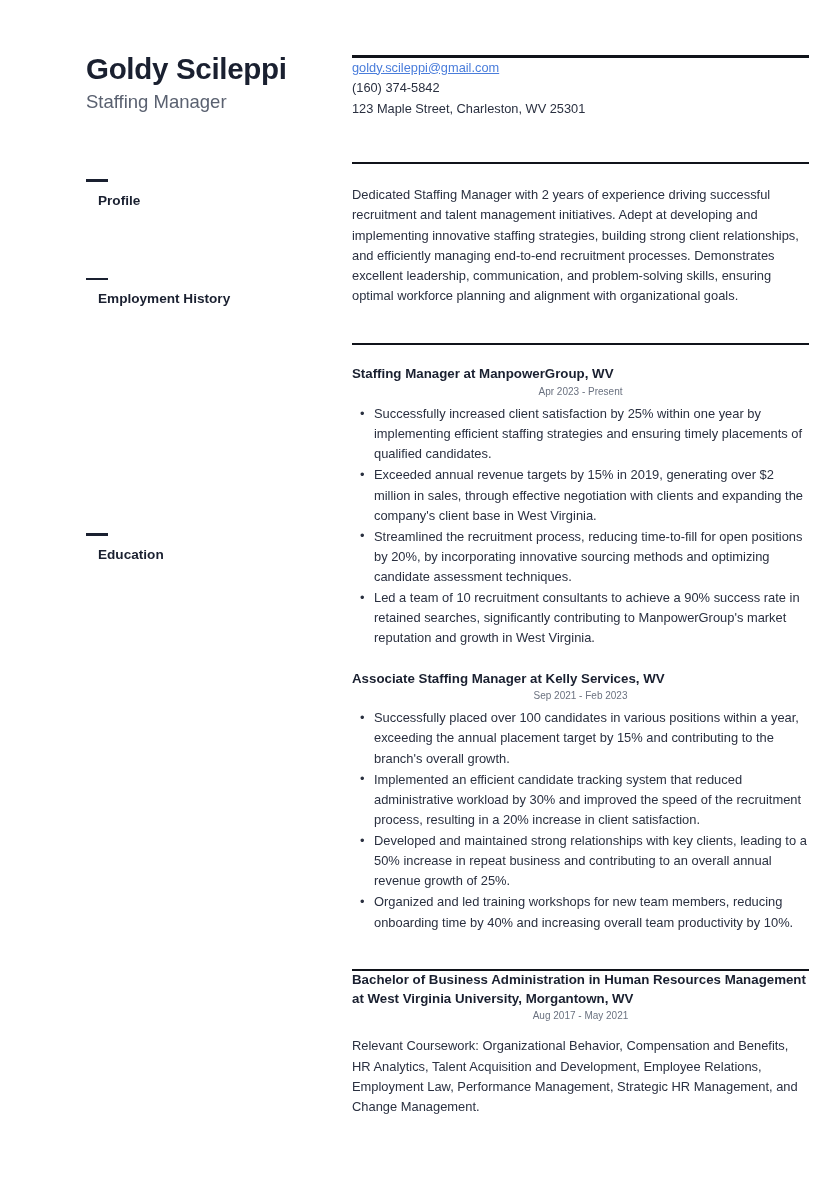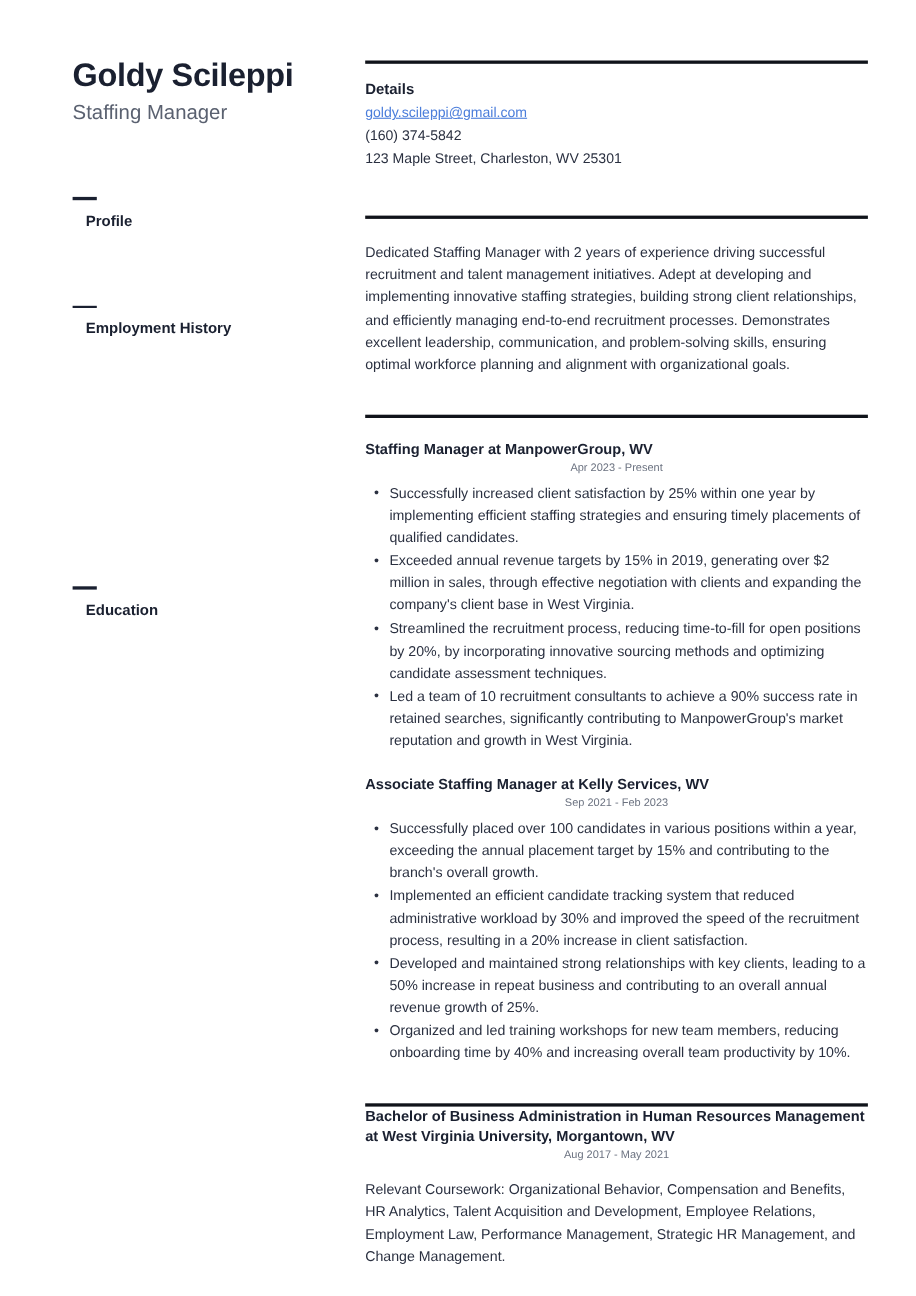--- a/index.html
+++ b/index.html
@@ -20,21 +20,21 @@
   .page {
     position: relative;
     width: 833px;
     height: 1178px;
     background: #ffffff;
   }
 
   .resume-grid {
     display: flex;
     align-items: flex-start;
-    padding: 52px 48px 0 66px;
+    padding: 52px 48px 0 86px;
   }
 
   
   .col-left {
     width: 266px;
     flex: 0 0 266px;
     padding-right: 18px;
   }
 
   .name-block { margin-bottom: 0; }
@@ -197,21 +197,20 @@
         <div class="side-rule"></div>
         <div class="side-label">Education</div>
       </div>
 
     </div>
 
     <div class="col-right">
 
       <div class="main-rule"></div>
       <section>
-        <div class="sec-head">Details</div>
         <div>
           <a class="contact-email" href="#">goldy.scileppi@gmail.com</a>
           <div class="contact-line">(160) 374-5842</div>
           <div class="contact-line">123 Maple Street, Charleston, WV 25301</div>
         </div>
       </section>
 
       <div style="height:42px"></div>
       <div class="main-rule"></div>
       <section>

